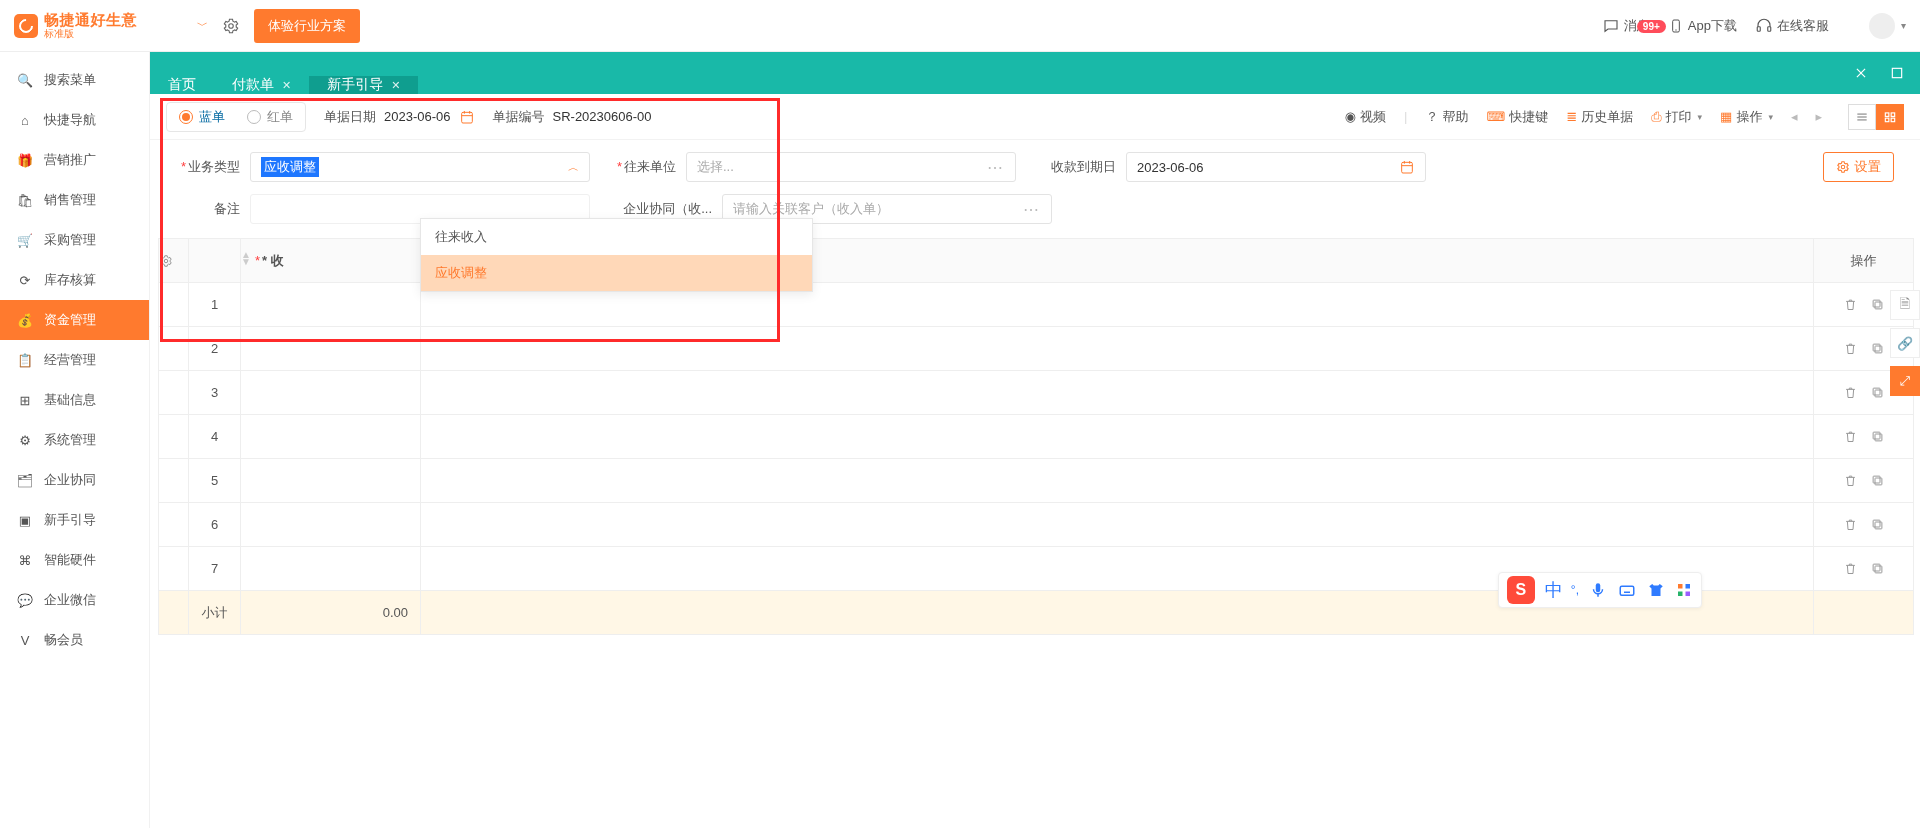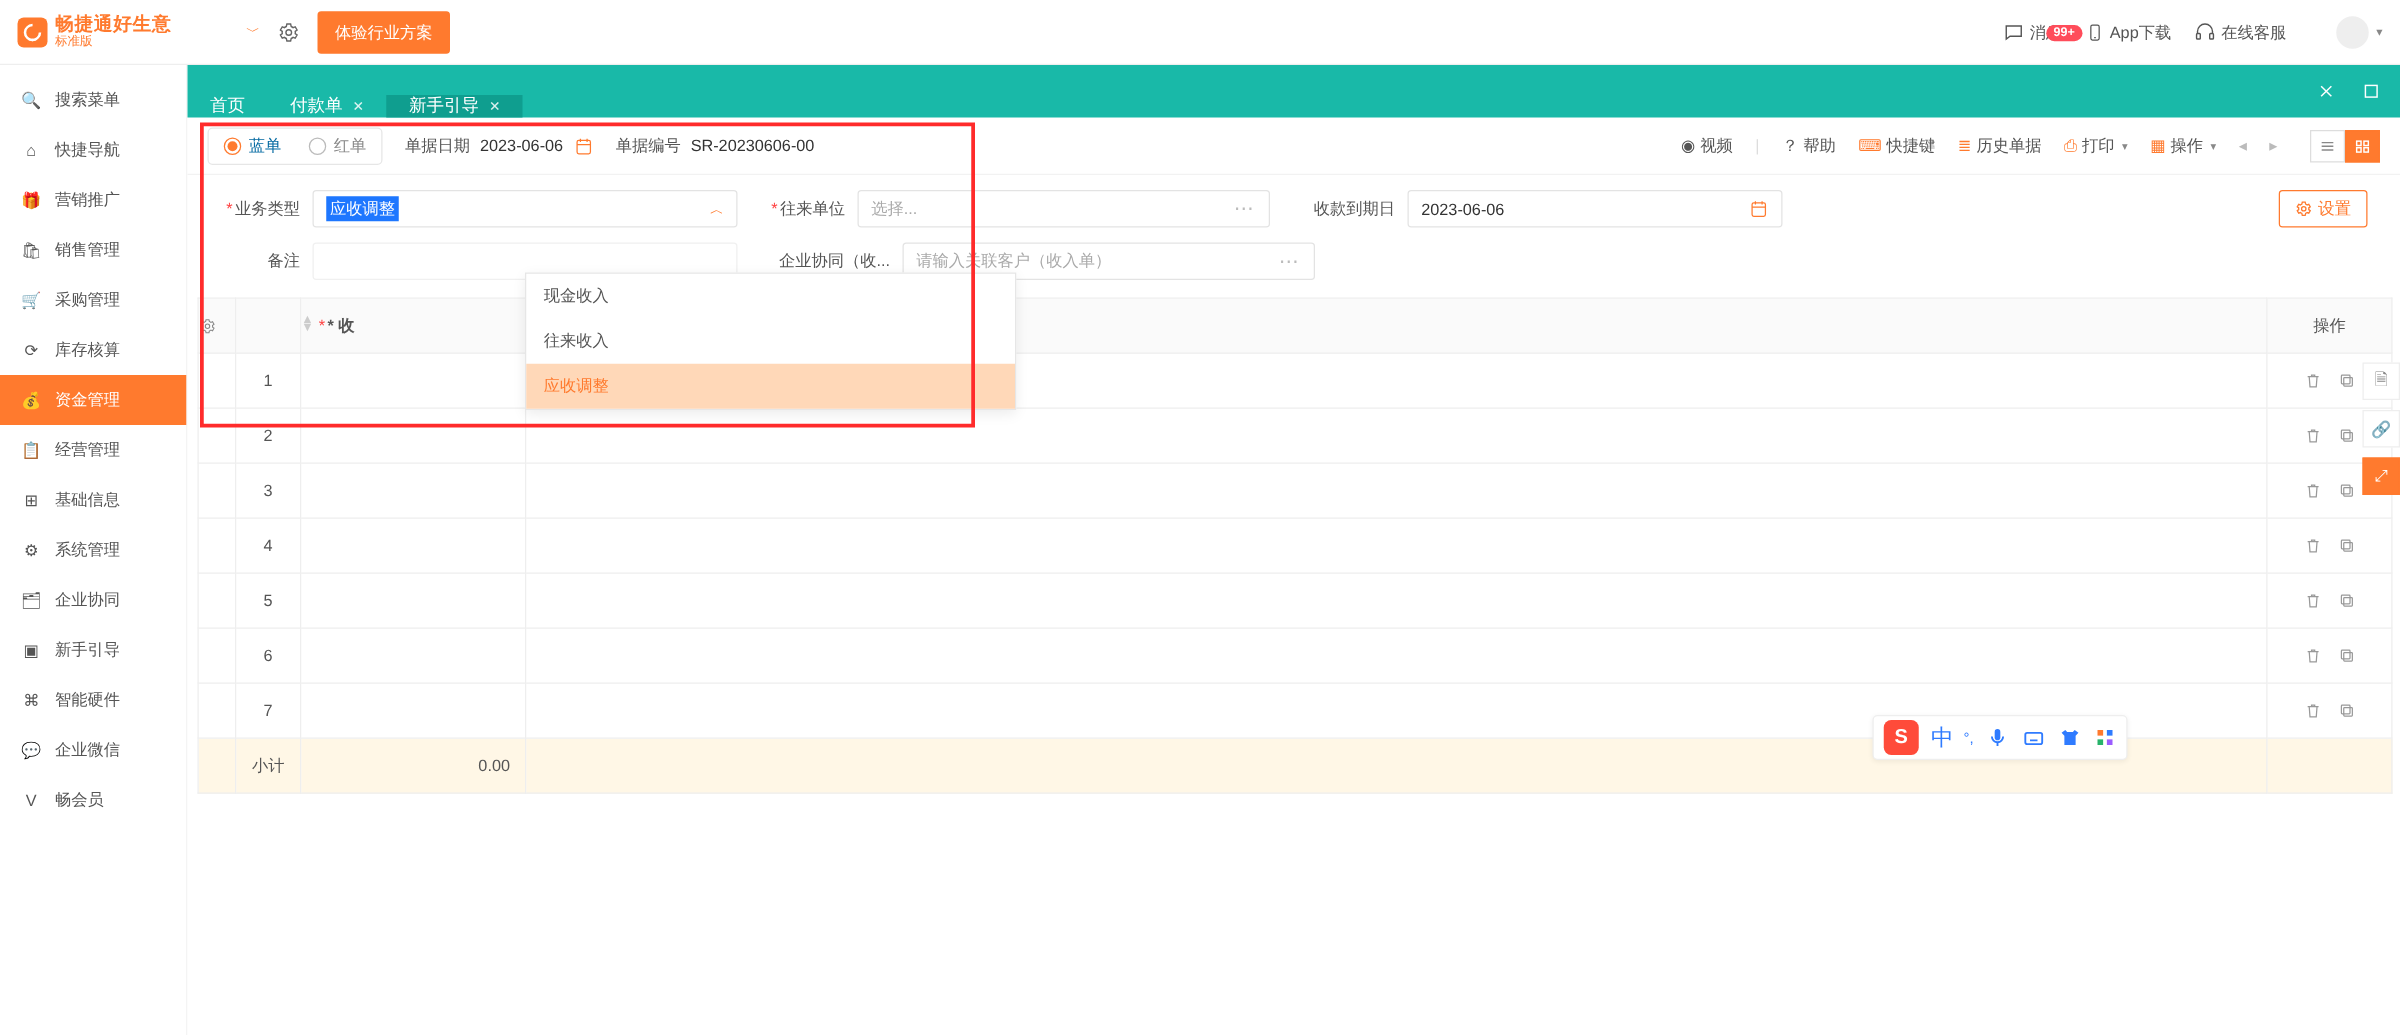--- a/index.html
+++ b/index.html
@@ -556,21 +556,20 @@
             <td></td>
               <td></td>
           </tr>
         </tbody>
       </table>
     </div>
   </div>
 </div>
 
 <div class="dropdown" id="dd">
-    <div class="dd-item">现金收入</div>
     <div class="dd-item">往来收入</div>
     <div class="dd-item sel">应收调整</div>
   </div>
 
 <div class="highlight-box"></div>
 
 <div class="right-rail">
   <div class="rail-btn">🗎</div>
   <div class="rail-btn">🔗</div>
   <div class="rail-btn orange">⤢</div>

